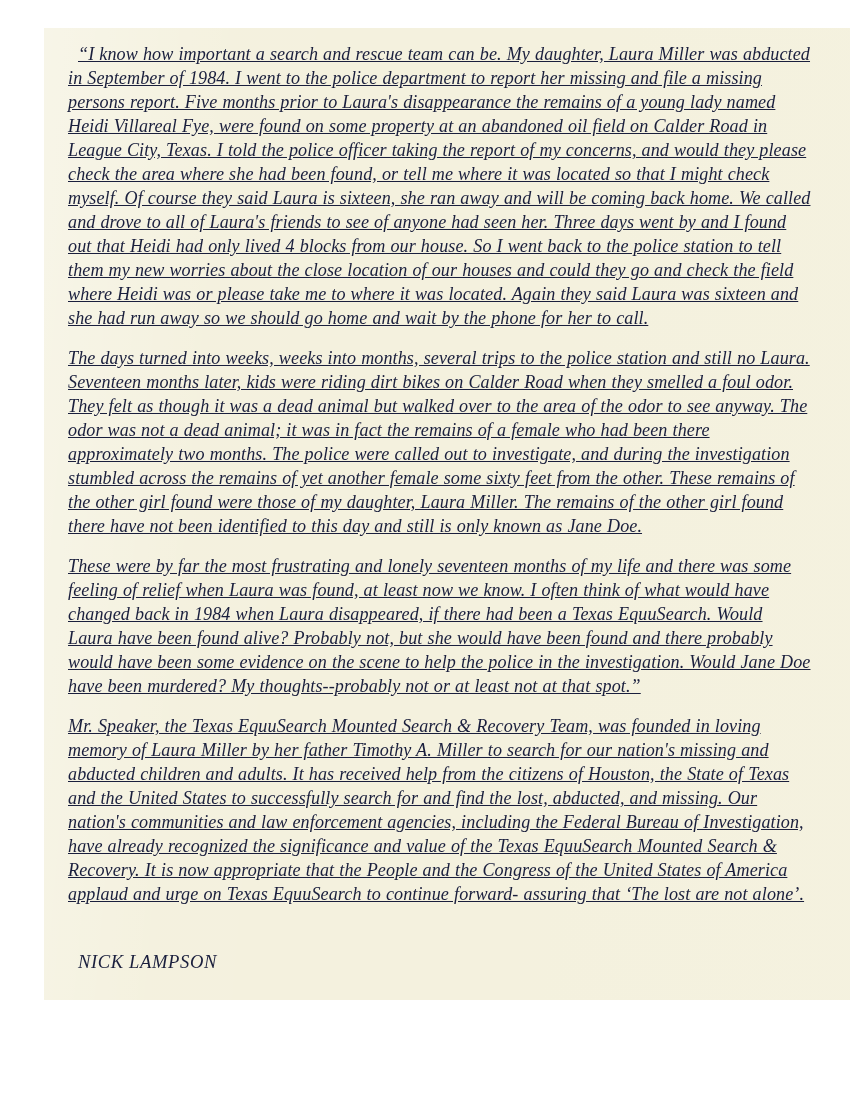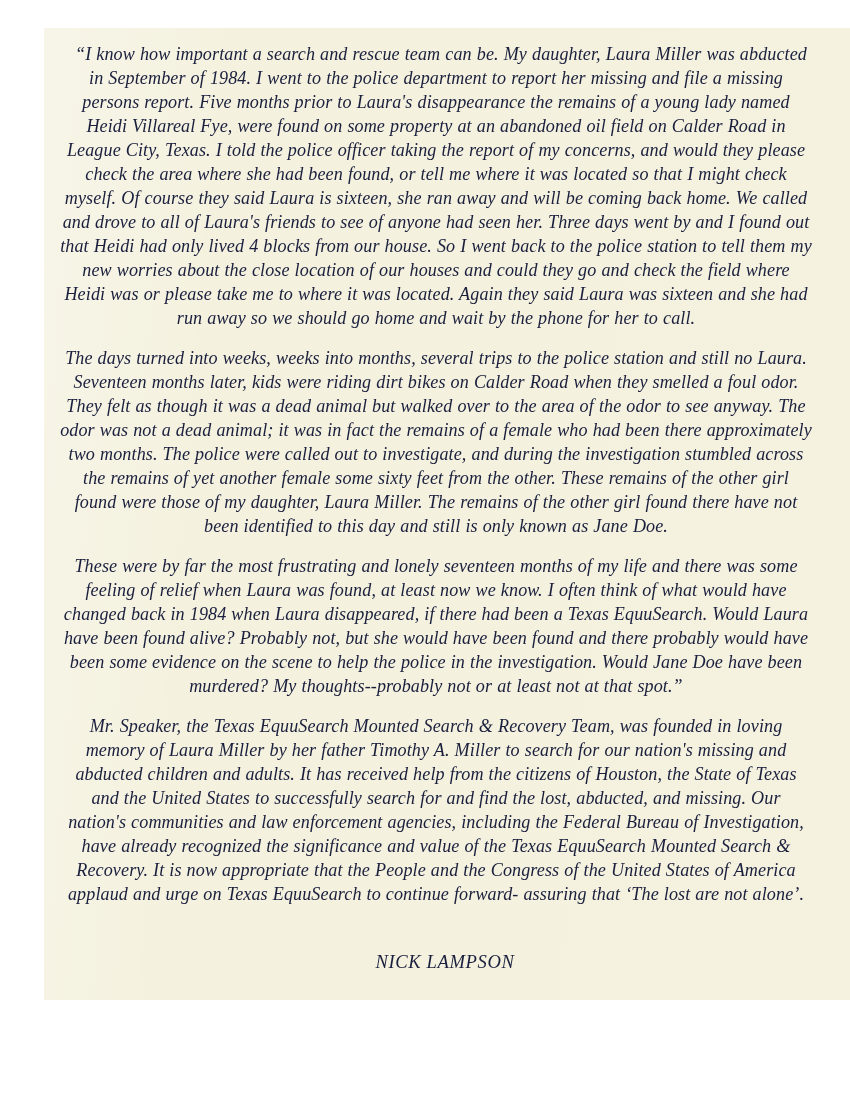--- a/index.html
+++ b/index.html
@@ -35,37 +35,38 @@
   }
 
   #doc-body {
     position: absolute;
     left: 16px;
     top: 14px;
     width: 752px;
   }
 
   p.para {
-    margin: 0 0 16px 0;
+    margin: 0 0 16px 8px;
     font-style: italic;
     font-size: 18.1px;
     line-height: 24.0px;
     color: #1a1f3d;
-    text-align: center;
+    text-align: left;
     letter-spacing: 0.1px;
     word-spacing: 0.4px;
+    text-decoration: underline;
   }
 
   p.para.first-para {
     text-indent: 10px;
   }
 
   #signature-block {
     margin-top: 42px;
-    text-align: center;
+    text-align: left;
     padding-left: 18px;
   }
 
   #signature-name {
     font-style: italic;
     font-size: 18.6px;
     line-height: 28px;
     color: #1a1f3d;
     letter-spacing: 0.6px;
   }

